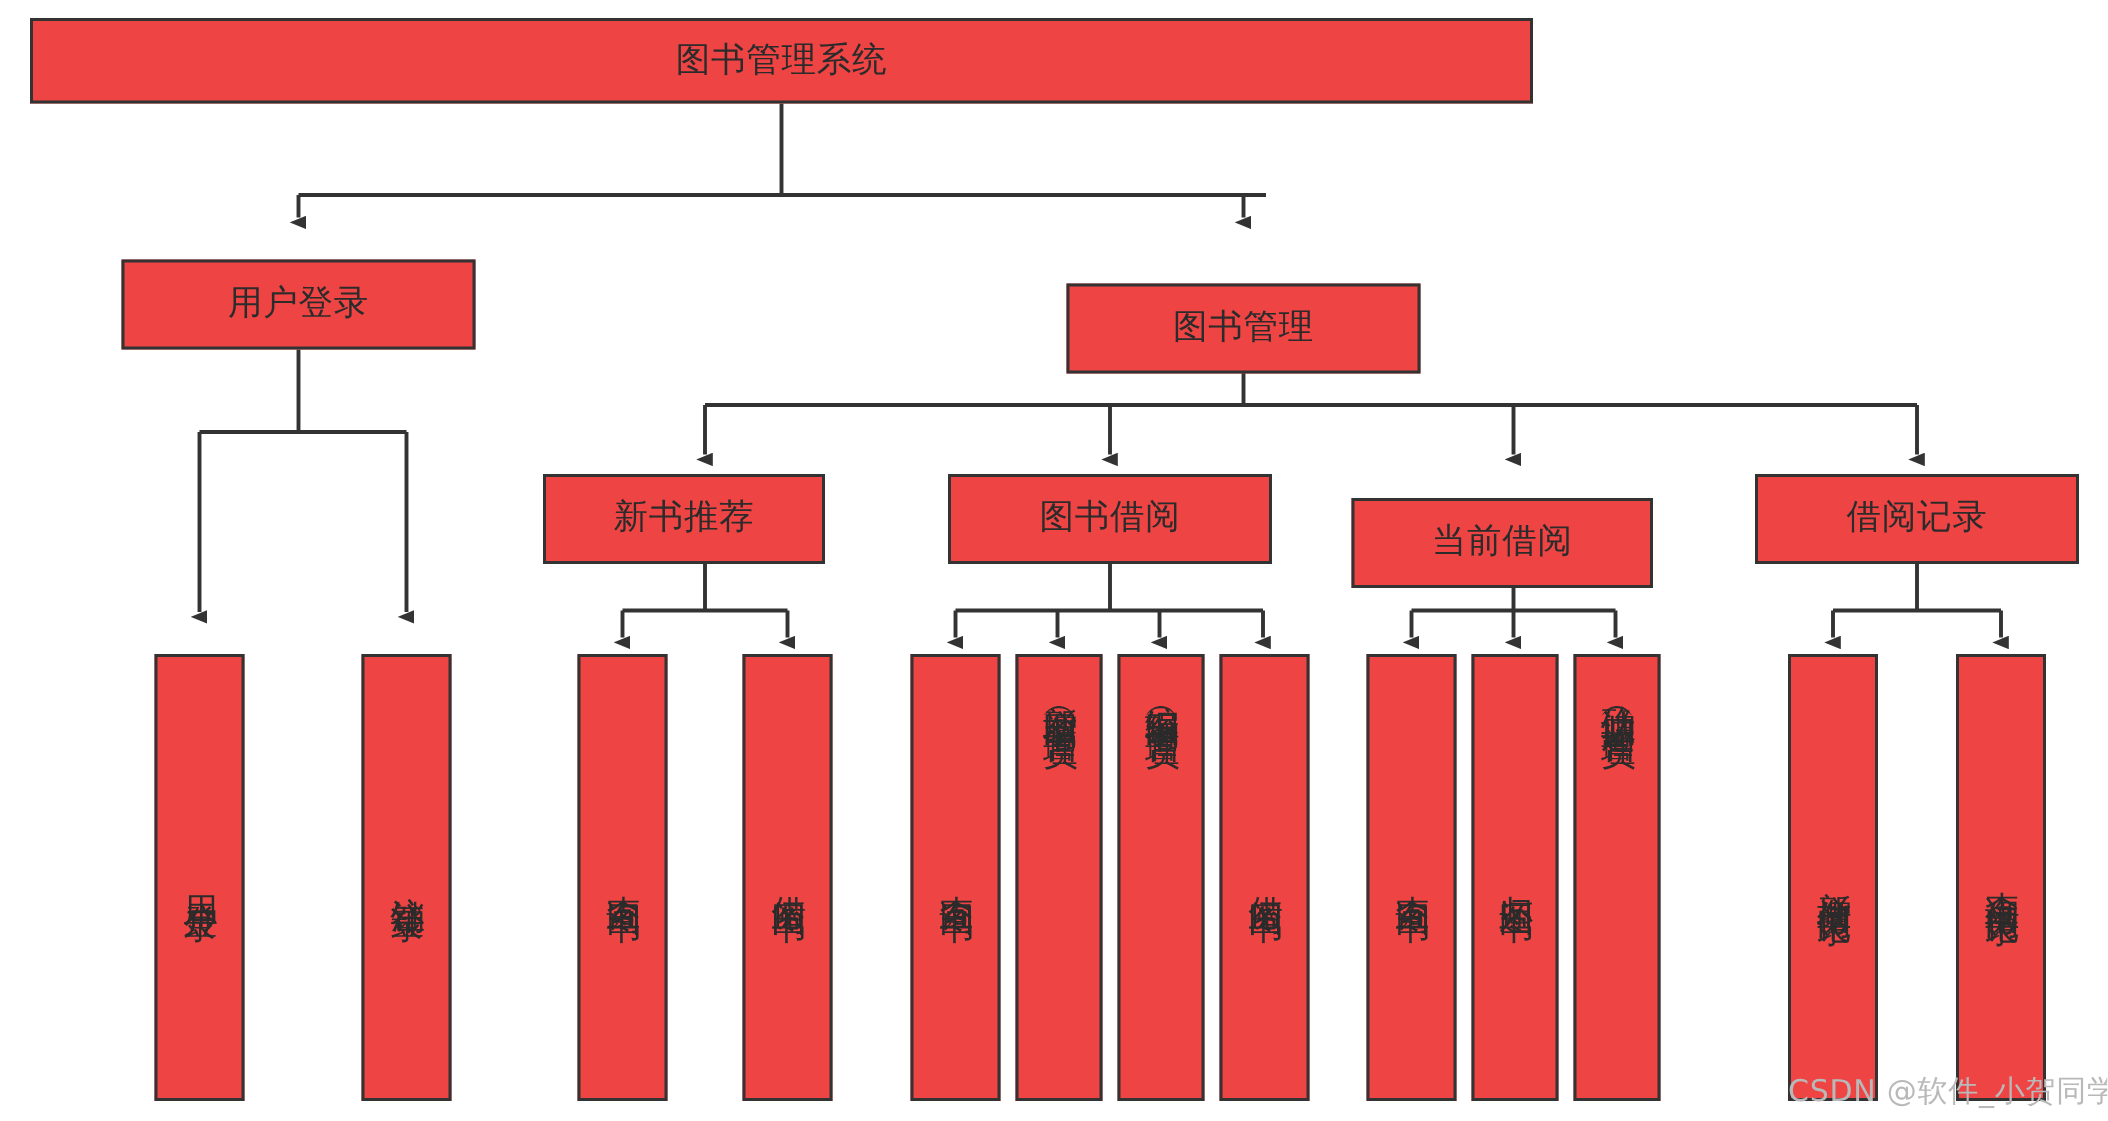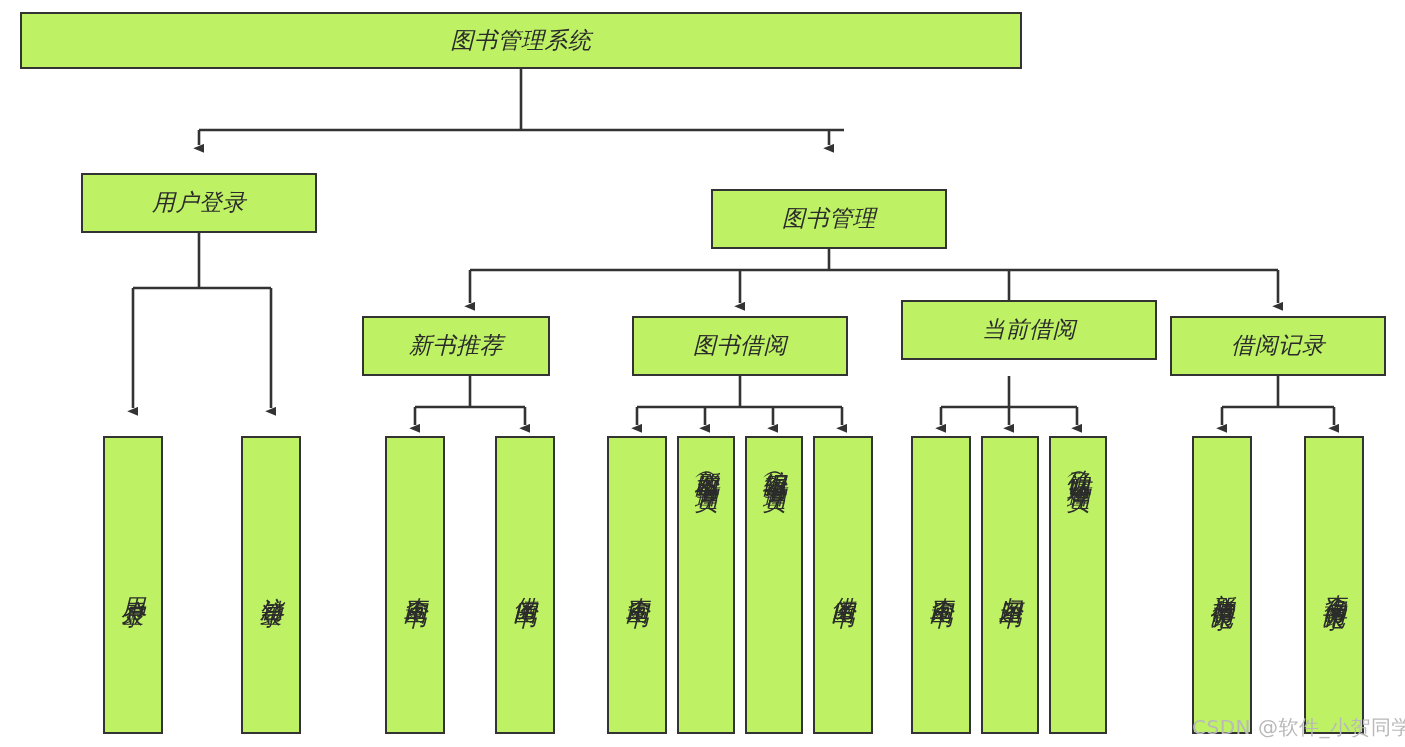--- a/index.html
+++ b/index.html
@@ -23,27 +23,26 @@
     left: 0;
     top: 0;
     width: 1405px;
     height: 747px;
     pointer-events: none;
   }
   .node {
     position: absolute;
     box-sizing: border-box;
     border: 2.5px solid #333333;
-    background: #bef264;
+    background: #ef4444;
     display: flex;
     align-items: center;
     justify-content: center;
     color: #2b2b2b;
     z-index: 2;
-    font-style: italic;
   }
   .node-label {
     display: block;
     text-align: center;
     line-height: 1.12;
     white-space: nowrap;
   }
   
   .node.horiz .node-label {
     font-size: 23px;
@@ -145,21 +144,21 @@
   <div class="node horiz" style="left:711px; top:189px; width:236px; height:60px;">
     <span class="node-label">图书管理</span>
   </div>
 
   <div class="node horiz" style="left:362px; top:316px; width:188px; height:60px;">
     <span class="node-label">新书推荐</span>
   </div>
   <div class="node horiz" style="left:632px; top:316px; width:216px; height:60px;">
     <span class="node-label">图书借阅</span>
   </div>
-  <div class="node horiz" style="left:901px; top:300px; width:256px; height:60px;">
+  <div class="node horiz" style="left:901px; top:332px; width:201px; height:60px;">
     <span class="node-label">当前借阅</span>
   </div>
   <div class="node horiz" style="left:1170px; top:316px; width:216px; height:60px;align-items:center;">
     <span class="node-label">借阅记录</span>
   </div>
 
   <div class="node vert mid" style="left:103px; top:436px; width:60px; height:298px;">
     <span class="node-label">用户登录</span>
   </div>
   <div class="node vert mid" style="left:241px; top:436px; width:60px; height:298px;">

